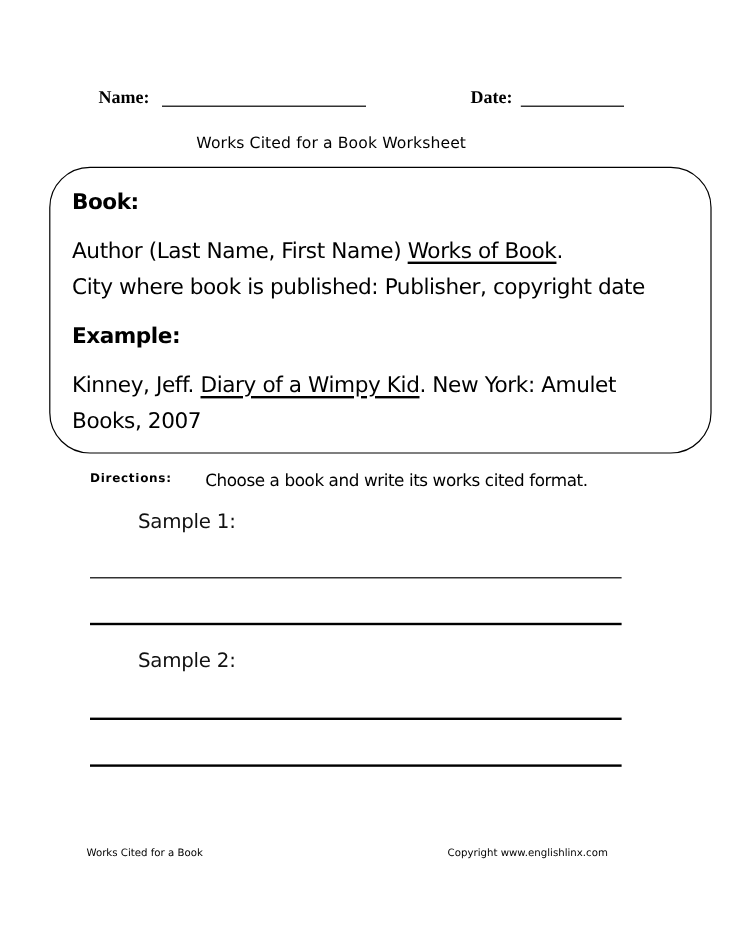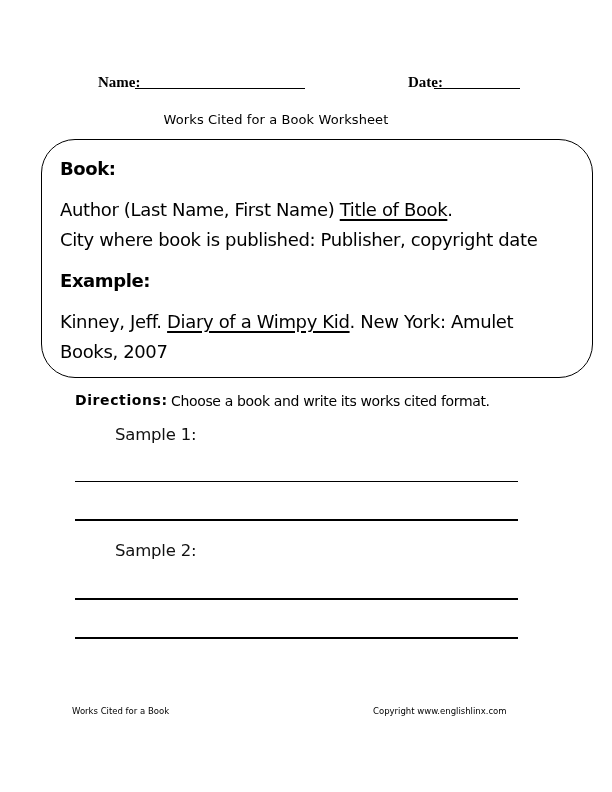--- a/index.html
+++ b/index.html
@@ -17,21 +17,20 @@
     }
     .abs { position: absolute; }
 
     
     .hdr-label {
       font-family: "Liberation Serif", serif;
       font-weight: bold;
       font-size: 15px;
       line-height: 18px;
       white-space: nowrap;
-      margin-left: 16px;
     }
     .blank-line {
       position: absolute;
       height: 0;
       border-bottom: 1px solid #000;
     }
 
     .title {
       font-family: "DejaVu Sans", sans-serif;
       font-size: 13px;
@@ -64,21 +63,21 @@
       letter-spacing: -0.4px;
     }
     .u {
       text-decoration: underline;
       text-underline-offset: 3px;
       text-decoration-thickness: 1.5px;
     }
 
     .directions-label {
       font-family: "DejaVu Sans", sans-serif;
-      font-size: 14px;
+      font-size: 10px;
       font-weight: bold;
       letter-spacing: 0.6px;
       line-height: 12px;
       white-space: nowrap;
     }
     .directions-text {
       font-family: "DejaVu Sans", sans-serif;
       font-size: 14px;
       line-height: 16px;
       white-space: nowrap;
@@ -119,21 +118,21 @@
 <div class="abs hdr-label" style="left:392px; top:73px;">Date:</div>
 <div class="blank-line" style="left:434px; top:88px; width:86px;"></div>
 
 <div class="abs title" style="left:0; width:552px; top:112px; text-align:center;">Works Cited for a Book Worksheet</div>
 
 <div class="book-box"></div>
 
 <div class="box-text box-heading" style="left:60px; top:159px;">Book:</div>
 
 <div class="box-text" style="left:60px; top:200px;">
-  <span>Author (Last Name, First Name) </span><span class="u">Title of Book</span><span>.</span>
+  <span>Author (Last Name, First Name) </span><span class="u">Works of Book</span><span>.</span>
 </div>
 <div class="box-text" style="left:60px; top:230px;text-align:center;">City where book is published: Publisher, copyright date</div>
 
 <div class="box-text box-heading" style="left:60px; top:271px;">Example:</div>
 
 <div class="box-text" style="left:60px; top:312px;">
   <span>Kinney, Jeff. </span><span class="u">Diary of a Wimpy Kid</span><span>. New York: Amulet</span>
 </div>
 <div class="box-text" style="left:60px; top:342px;">Books, 2007</div>
 

